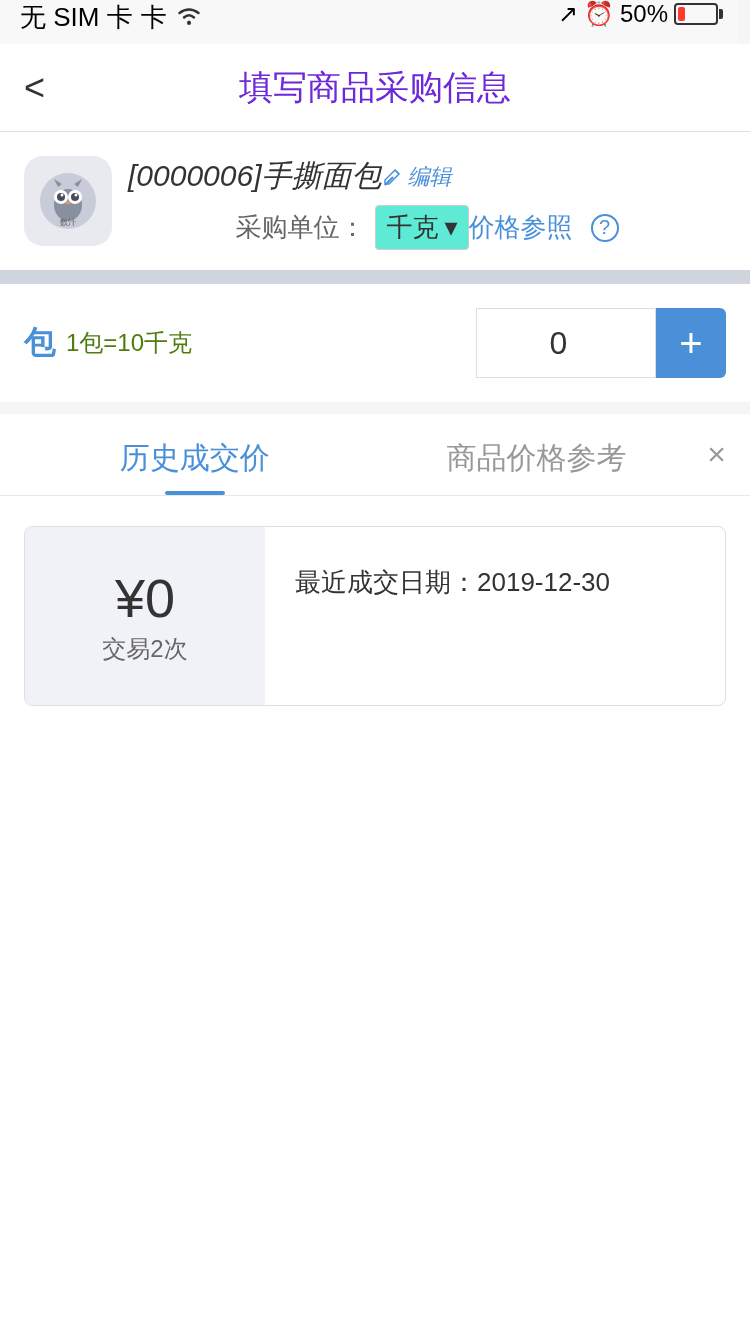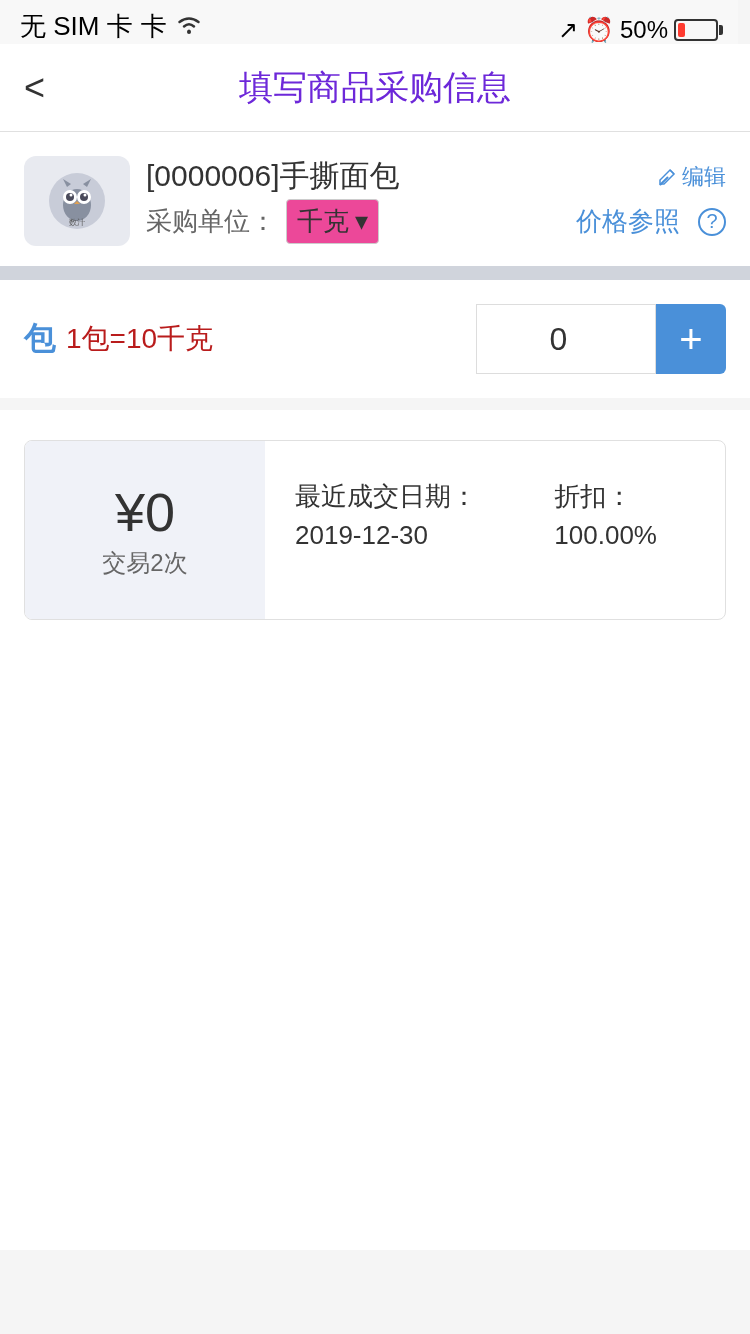--- a/index.html
+++ b/index.html
@@ -11,21 +11,21 @@
       background: #f5f5f5;
       overflow-x: hidden;
     }
 
     
     .status-bar {
       width: 738px;
       height: 44px;
       background: #f8f8f8;
       display: flex;
-      align-items: flex-end;
+      align-items: flex-start;
       justify-content: space-between;
       padding: 0 20px;
       font-size: 26px;
       font-weight: 500;
     }
     .status-left { display: flex; align-items: center; gap: 8px; }
     .status-center { font-size: 28px; font-weight: 500; }
     .status-right { display: flex; align-items: center; gap: 6px; font-size: 24px; }
     .battery-icon {
       width: 44px; height: 22px;
@@ -84,68 +84,68 @@
       background: #ffffff;
       padding: 24px 24px 20px 24px;
       margin-top: 0;
     }
     .product-header {
       display: flex;
       align-items: flex-start;
       gap: 16px;
     }
     .product-image {
-      width: 106px;
+      width: 88px;
       height: 90px;
       background: #e8eaf0;
-      border-radius: 12px;
+      border-radius: 19px;
       display: flex;
       align-items: center;
       justify-content: center;
       flex-shrink: 0;
       overflow: hidden;
     }
     .product-info {
       flex: 1;
     }
     .product-name-row {
       display: flex;
-      justify-content: space-between;
-      align-items: center;
+      align-items: center;
+      font-style: italic;
     }
     .product-name {
       font-size: 30px;
       color: #333;
       font-weight: 500;
     }
     .edit-btn {
       font-size: 22px;
       color: #4a90d9;
       display: flex;
       align-items: center;
       gap: 4px;
       cursor: pointer;
     }
     .purchase-unit-row {
-      margin-top: 2px;
-      display: flex;
-      align-items: center;
-      justify-content: space-between;
+      margin-top: 8px;
+      display: flex;
+      align-items: center;
+      justify-content: center;
     }
     .purchase-unit-label {
       font-size: 26px;
       color: #666;
     }
     .unit-select {
       border: 1px solid #ccc;
       border-radius: 4px;
       padding: 4px 10px;
       font-size: 26px;
       color: #333;
-      background: #ec4899;
+      background: #5eead4;
       display: flex;
       align-items: center;
       gap: 6px;
       cursor: pointer;
     }
     .price-ref {
       font-size: 26px;
       color: #4a90d9;
       display: flex;
       align-items: center;
@@ -186,22 +186,22 @@
       display: flex;
       align-items: center;
       gap: 10px;
     }
     .unit-name {
       font-size: 32px;
       font-weight: 600;
       color: #4a90d9;
     }
     .unit-conversion {
-      font-size: 28px;
-      color: #b91c1c;
+      font-size: 24px;
+      color: #4d7c0f;
     }
     .quantity-control {
       display: flex;
       align-items: center;
       gap: 0;
     }
     .qty-input {
       width: 180px;
       height: 70px;
       border: 1px solid #ddd;
@@ -410,34 +410,40 @@
     <span class="unit-name">包</span>
     <span class="unit-conversion">1包=10千克</span>
   </div>
   <div class="quantity-control">
     <input class="qty-input" type="number" value="0" style="">
     <button class="qty-plus">+</button>
   </div>
 </div>
 
 <div class="tabs-container">
+  <div class="tabs-header">
+    <div class="tab-item active">
+      <span>历史成交价</span>
+    </div>
+    <div class="tab-item">
+      <span>商品价格参考</span>
+    </div>
+    <div class="tab-close">×</div>
+  </div>
 
   <div class="transaction-content">
     <div class="transaction-card">
       <div class="transaction-left">
         <div class="transaction-price">
           <span>¥</span><span>0</span>
         </div>
         <div class="transaction-count">交易2次</div>
       </div>
       <div class="transaction-right">
         <div class="transaction-detail">
           <span>最近成交日期：</span><span>2019-12-30</span>
         </div>
-        <div class="transaction-detail">
-          <span>折扣：</span><span>100.00%</span>
-        </div>
       </div>
     </div>
   </div>
 </div>
 
 <div class="white-space"></div>
 
 </body></html>

